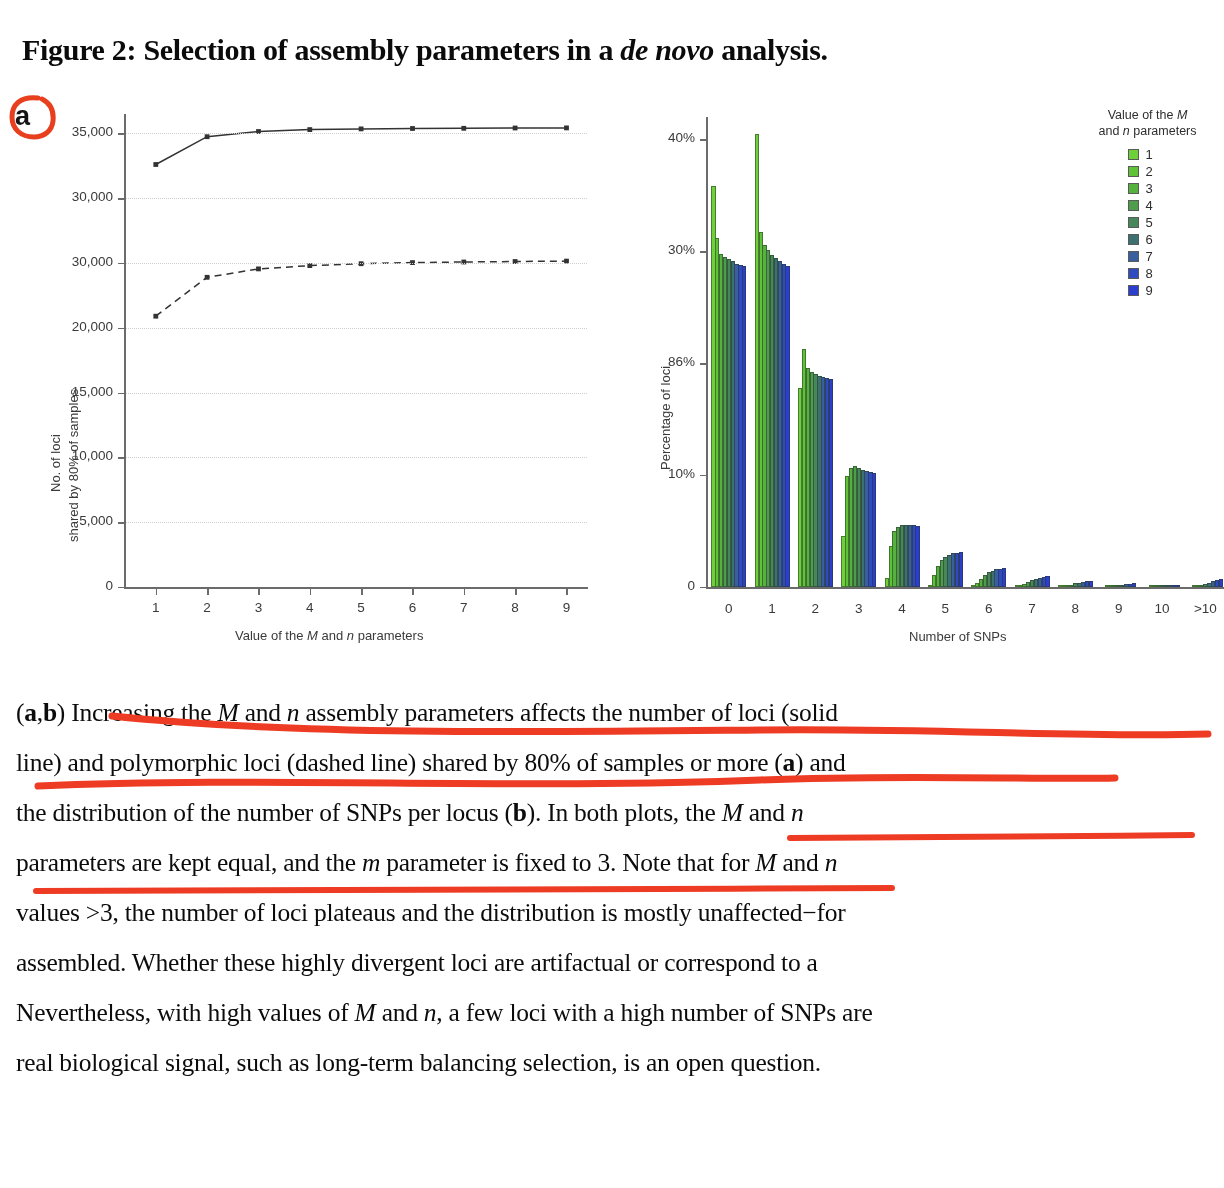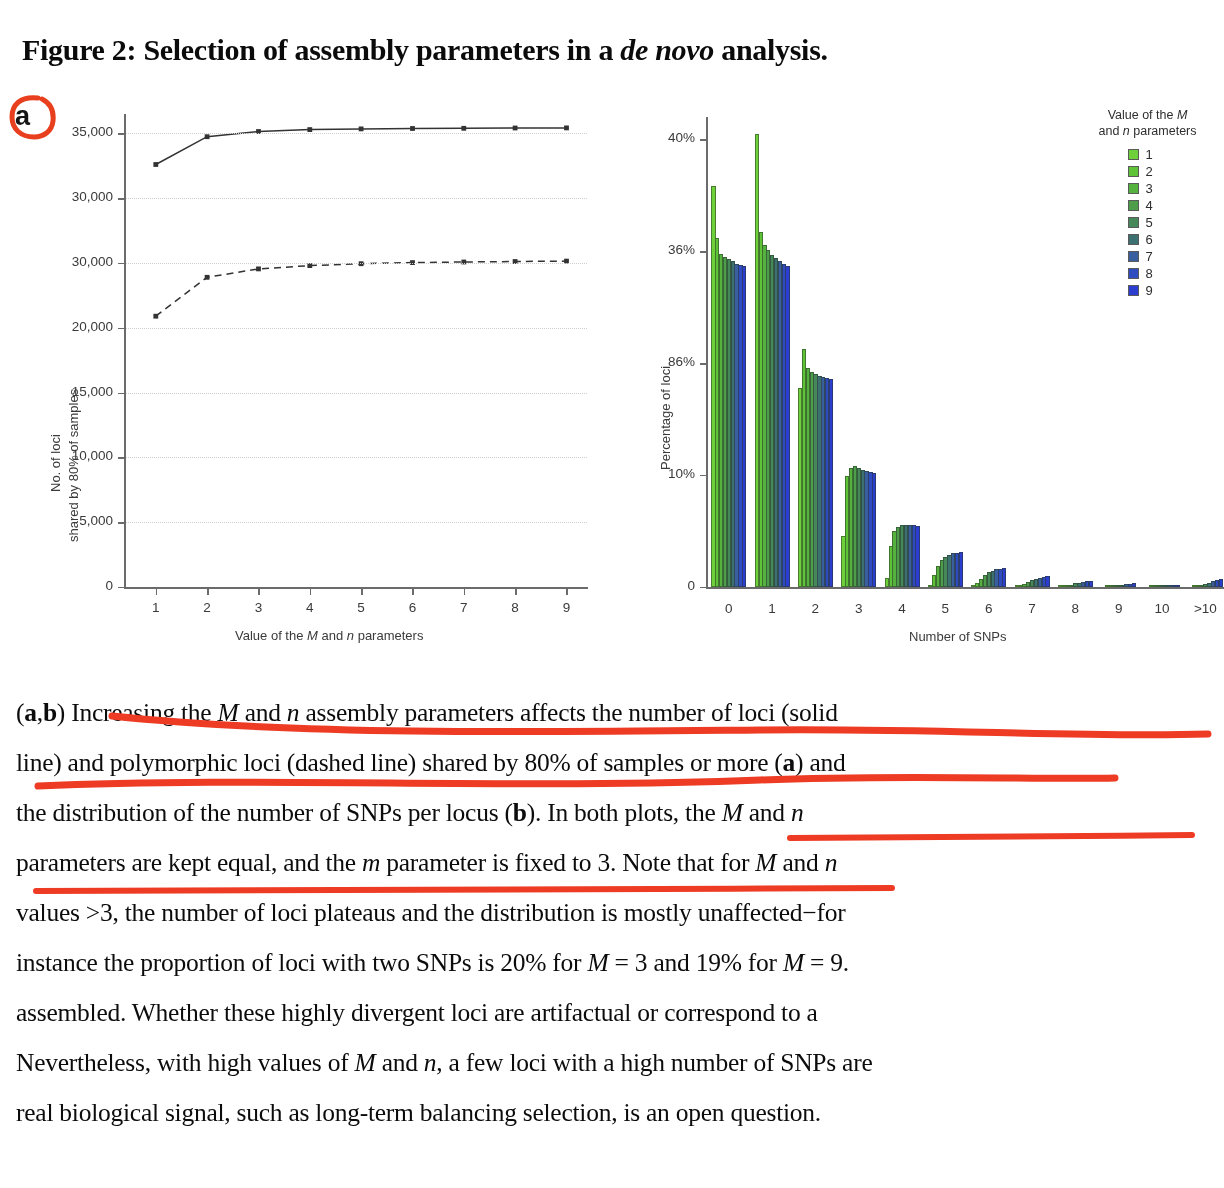--- a/index.html
+++ b/index.html
@@ -356,21 +356,21 @@
           </div>
         </div>
     </div>
   <div class="tick" style="left: 80px; top: 495px; width: 7px; height: 1.4px;"></div>
       <div class="ytick-label" style="left: 16px; width: 59px; top: 486px;">0</div>
       <div class="tick" style="left: 80px; top: 383.095px; width: 7px; height: 1.4px;"></div>
       <div class="ytick-label" style="left: 16px; width: 59px; top: 374.095px;">10%</div>
       <div class="tick" style="left: 80px; top: 271.19px; width: 7px; height: 1.4px;"></div>
       <div class="ytick-label" style="left: 16px; width: 59px; top: 262.19px;">86%</div>
       <div class="tick" style="left: 80px; top: 159.286px; width: 7px; height: 1.4px;"></div>
-      <div class="ytick-label" style="left: 16px; width: 59px; top: 150.286px;">36%</div>
+      <div class="ytick-label" style="left: 16px; width: 59px; top: 150.286px;">30%</div>
       <div class="tick" style="left: 80px; top: 47.381px; width: 7px; height: 1.4px;"></div>
       <div class="ytick-label" style="left: 16px; width: 59px; top: 38.381px;">40%</div>
       <div class="axis-line" style="left: 86px; top: 25px; width: 1.6px; height: 470px;"></div>
       <div class="axis-line" style="left: 86px; top: 495px; width: 522px; height: 1.6px;"></div>
       <div class="xtick-label" style="left: 83.6667px; width: 50px; top: 509px;">0</div>
       <div class="xtick-label" style="left: 127px; width: 50px; top: 509px;">1</div>
       <div class="xtick-label" style="left: 170.333px; width: 50px; top: 509px;">2</div>
       <div class="xtick-label" style="left: 213.667px; width: 50px; top: 509px;">3</div>
       <div class="xtick-label" style="left: 257px; width: 50px; top: 509px;">4</div>
       <div class="xtick-label" style="left: 300.333px; width: 50px; top: 509px;">5</div>
@@ -382,21 +382,20 @@
       <div class="xtick-label" style="left: 560.333px; width: 50px; top: 509px;">&gt;10</div>
     </div>
 </div>
 
 <div class="caption" id="caption">
     <div>(<b>a</b>,<b>b</b>) Increasing the <i>M</i> and <i>n</i> assembly parameters affects the number of loci (solid</div>
     <div>line) and polymorphic loci (dashed line) shared by 80% of samples or more (<b>a</b>) and</div>
     <div>the distribution of the number of SNPs per locus (<b>b</b>). In both plots, the <i>M</i> and <i>n</i></div>
     <div>parameters are kept equal, and the <i>m</i> parameter is fixed to 3. Note that for <i>M</i> and <i>n</i></div>
     <div>values &gt;3, the number of loci plateaus and the distribution is mostly unaffected−for</div>
-    <div>instance the proportion of loci with two SNPs is 20% for <i>M</i> = 3 and 19% for <i>M</i> = 9.</div>
     <div>assembled. Whether these highly divergent loci are artifactual or correspond to a</div>
     <div>Nevertheless, with high values of <i>M</i> and <i>n</i>, a few loci with a high number of SNPs are</div>
     <div>real biological signal, such as long-term balancing selection, is an open question.</div>
   </div>
 
 <svg class="hl" style="left:0;top:688px;width:1224px;height:500px;" viewBox="0 0 1224 500">
   <path d="M112 28 C300 48 560 44 760 42 C940 40 1080 50 1208 46" fill="none" stroke="#ee3b24" stroke-width="7" stroke-linecap="round"></path>
   <path d="M38 98 C260 88 520 102 760 92 C900 86 1040 92 1115 90" fill="none" stroke="#ee3b24" stroke-width="7" stroke-linecap="round"></path>
   <path d="M790 150 C900 148 1050 149 1192 147" fill="none" stroke="#ee3b24" stroke-width="6" stroke-linecap="round"></path>
   <path d="M36 203 C300 200 600 202 892 200" fill="none" stroke="#ee3b24" stroke-width="6" stroke-linecap="round"></path>

